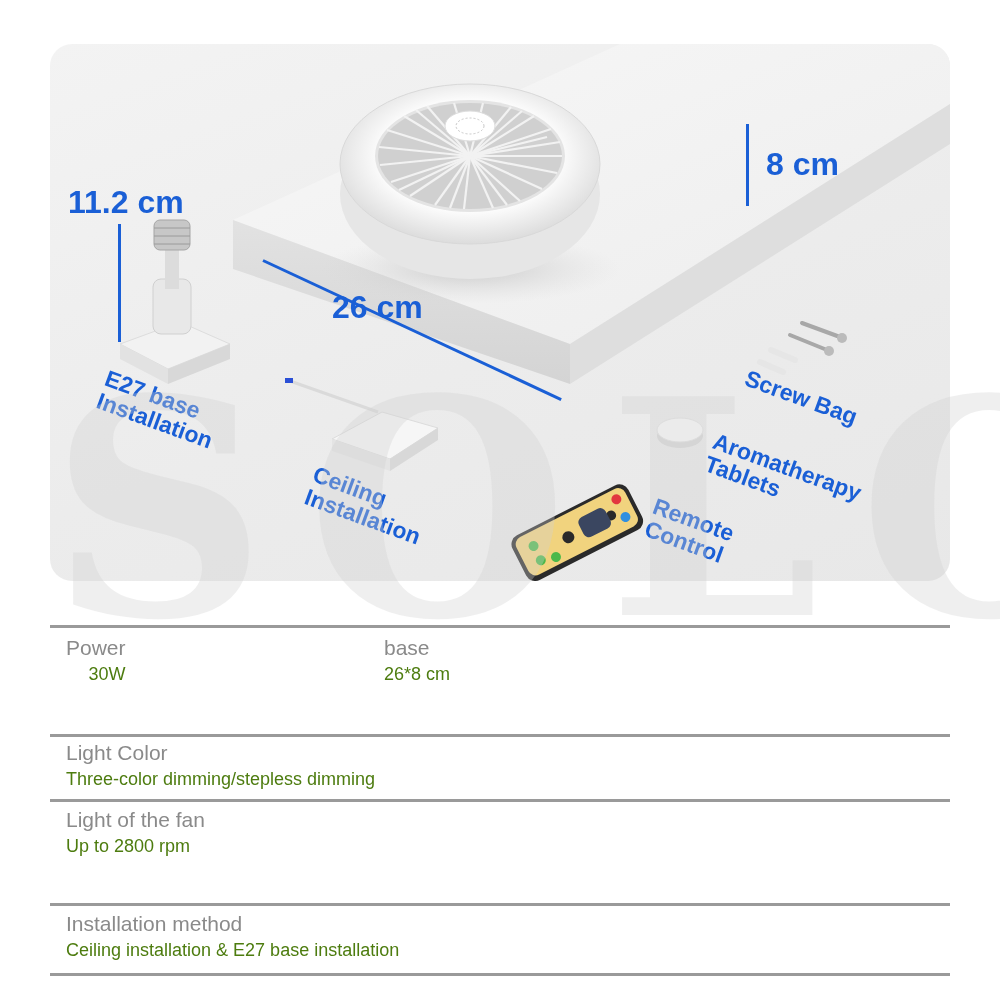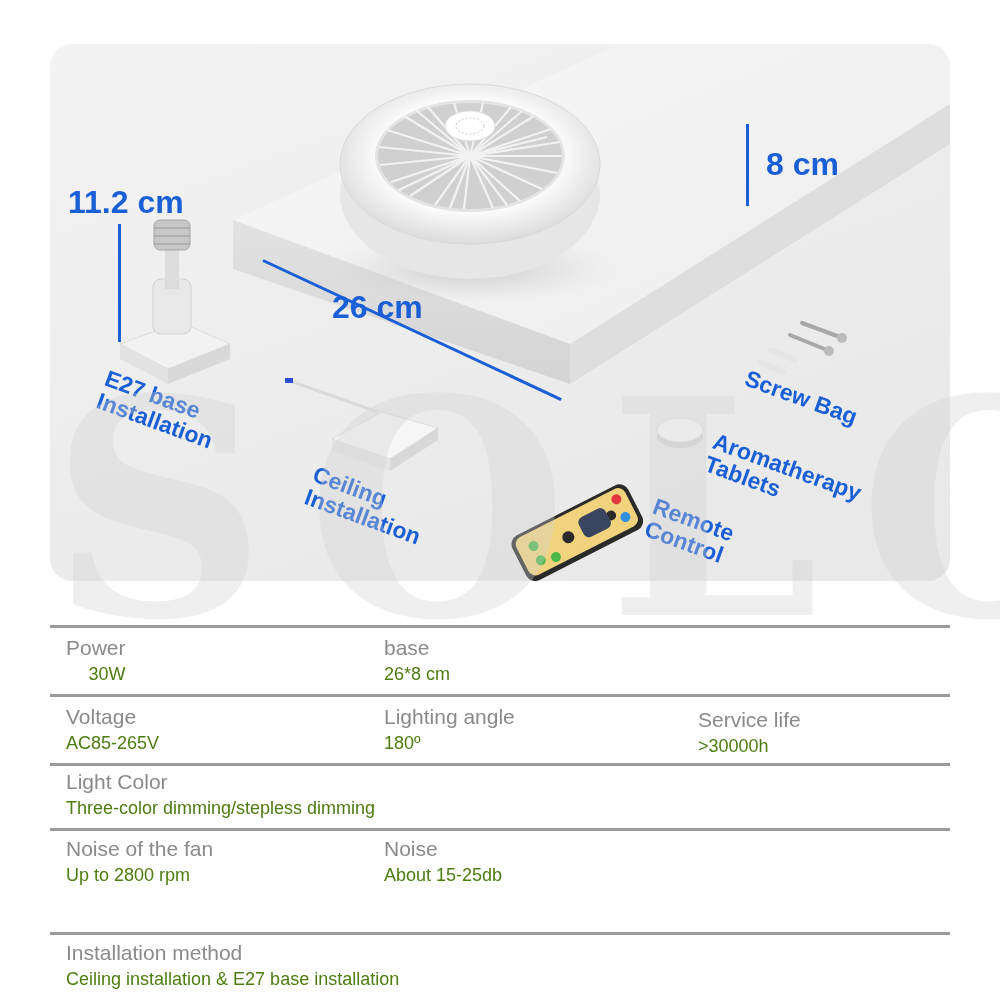--- a/index.html
+++ b/index.html
@@ -166,48 +166,30 @@
   <div class="row" style="height:66px;">
     <div class="cell" style="left:16px;text-align:right;">
       <div class="lbl">Power</div>
       <div class="val">30W</div>
     </div>
     <div class="cell" style="left:334px;">
       <div class="lbl">base</div>
       <div class="val">26*8 cm</div>
     </div>
   </div>
-  <div class="row" style="height:66px;">
-    <div class="cell" style="left:16px;">
-      <div class="lbl">Voltage</div>
-      <div class="val">AC85-265V</div>
-    </div>
-    <div class="cell" style="left:334px;">
-      <div class="lbl">Lighting angle</div>
-      <div class="val">180º</div>
-    </div>
-    <div class="cell" style="left:648px;top:9px;">
-      <div class="lbl">Service life</div>
-      <div class="val">&gt;30000h</div>
-    </div>
-  </div>
-  <div class="row" style="height:62px;">
+  <div class="row" style="height:62px;margin-top:40px;">
     <div class="cell" style="left:16px;top:2px;">
       <div class="lbl">Light Color</div>
       <div class="val">Three-color dimming/stepless dimming</div>
     </div>
   </div>
   <div class="row" style="height:66px;">
     <div class="cell" style="left:16px;top:4px;">
-      <div class="lbl">Noise of the fan</div>
+      <div class="lbl">Light of the fan</div>
       <div class="val">Up to 2800 rpm</div>
-    </div>
-    <div class="cell" style="left:334px;top:4px;">
-      <div class="lbl">Noise</div>
-      <div class="val">About 15-25db</div>
     </div>
   </div>
   <div class="row" style="height:67px;margin-top:35px;">
     <div class="cell" style="left:16px;top:4px;">
       <div class="lbl">Installation method</div>
       <div class="val">Ceiling installation &amp; E27 base installation</div>
     </div>
   </div>
 </div>
 

